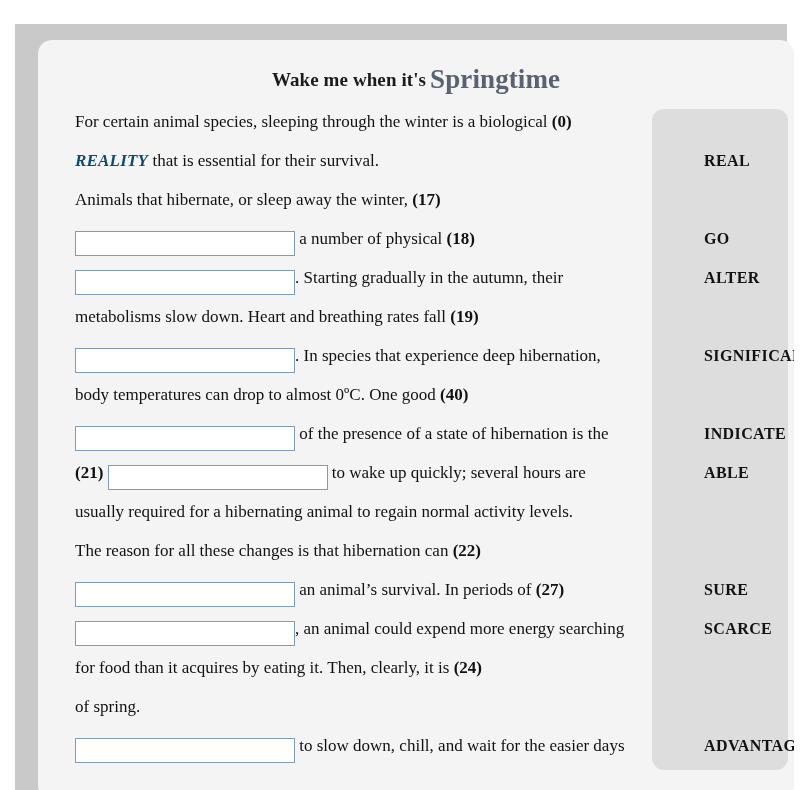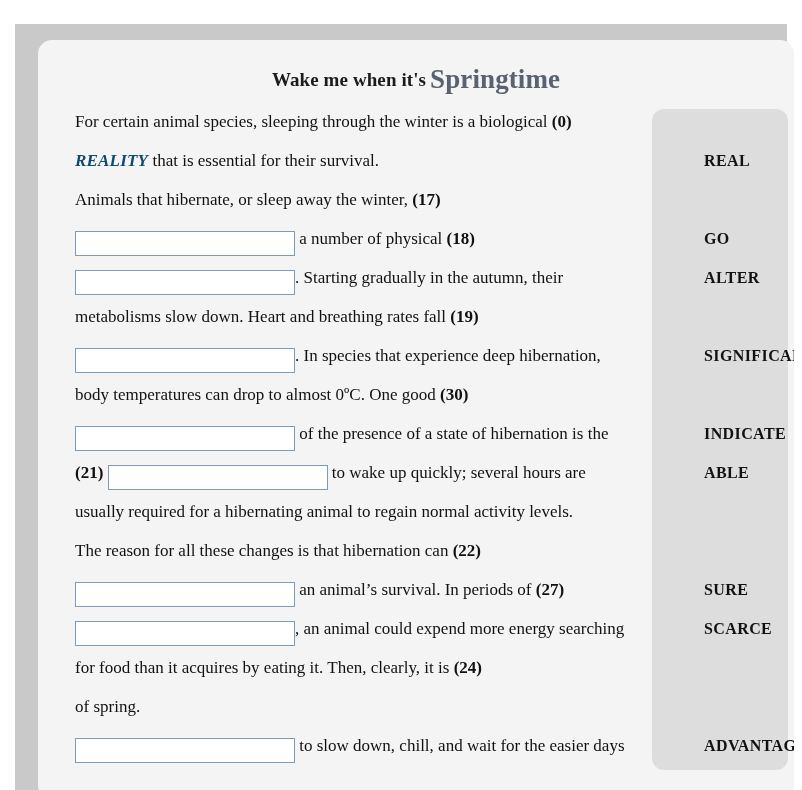--- a/index.html
+++ b/index.html
@@ -172,21 +172,21 @@
           <div class="line-word">ALTER</div>
         </div>
         <div class="line-row">
           <div class="line-text"><span>metabolisms slow down. Heart and breathing rates fall </span><span class="num">(19)</span></div>
         </div>
         <div class="line-row">
           <div class="line-text"><input type="text" class="answer-input" style=""><span>. In species that experience deep hibernation,</span></div>
           <div class="line-word">SIGNIFICANT</div>
         </div>
         <div class="line-row">
-          <div class="line-text"><span>body temperatures can drop to almost 0ºC. One good </span><span class="num">(30)</span></div>
+          <div class="line-text"><span>body temperatures can drop to almost 0ºC. One good </span><span class="num">(40)</span></div>
         </div>
         <div class="line-row">
           <div class="line-text"><input type="text" class="answer-input" style=""><span> of the presence of a state of hibernation is the</span></div>
           <div class="line-word">INDICATE</div>
         </div>
         <div class="line-row">
           <div class="line-text"><span class="num">(21)</span><span> </span><input type="text" class="answer-input" style=""><span> to wake up quickly; several hours are</span></div>
           <div class="line-word">ABLE</div>
         </div>
         <div class="line-row">

